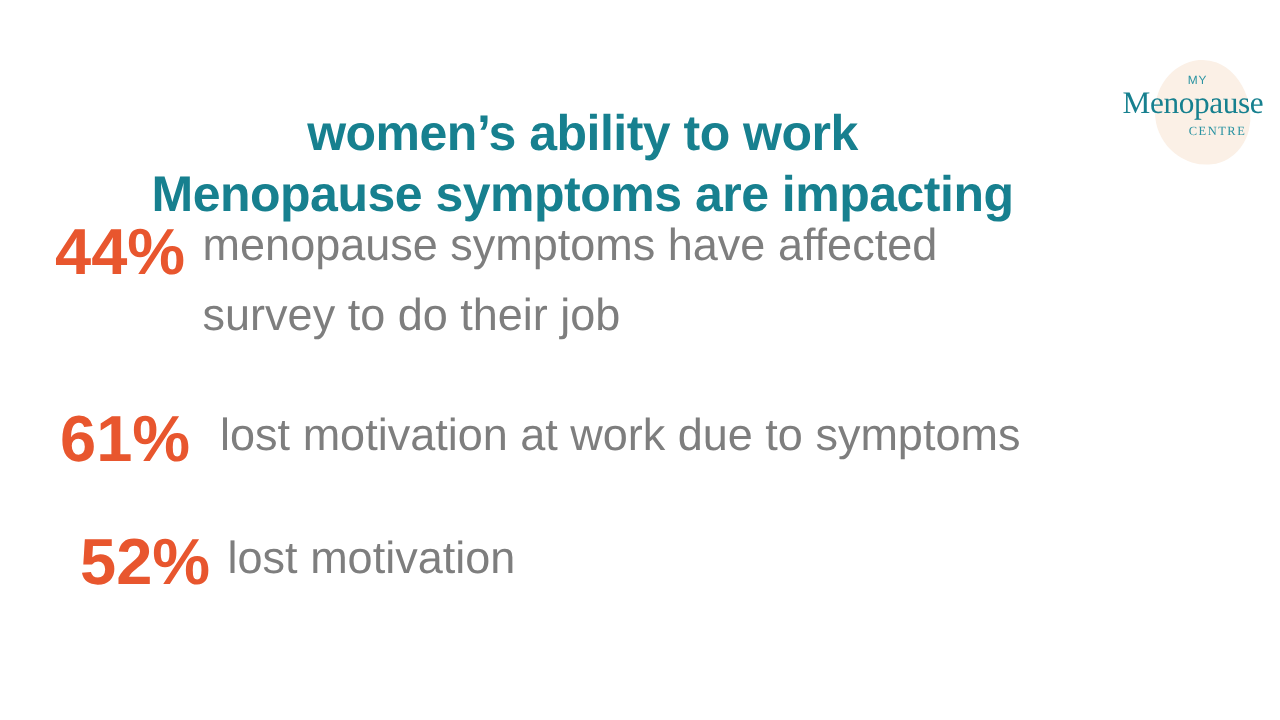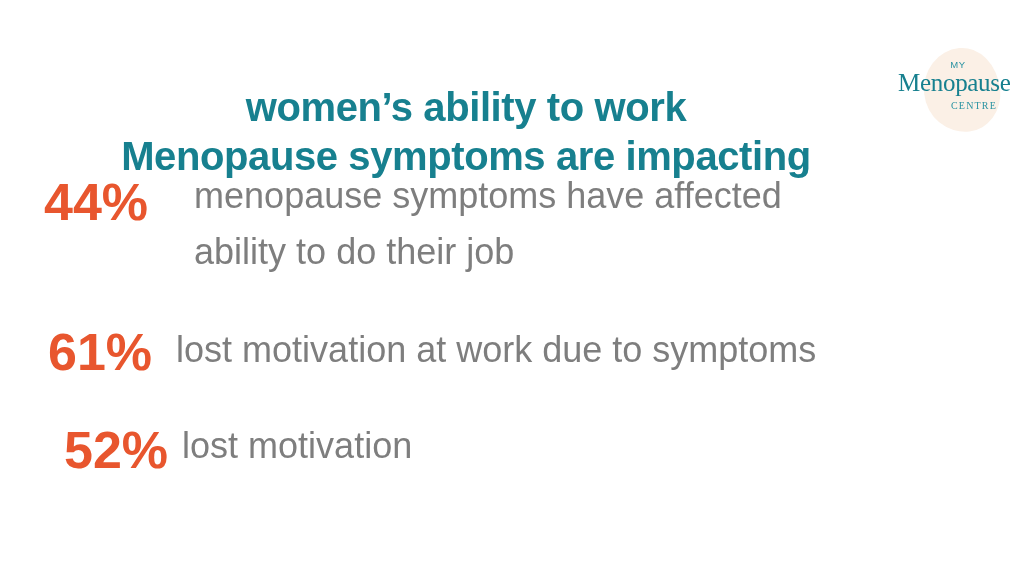--- a/index.html
+++ b/index.html
@@ -120,26 +120,26 @@
   .stat-text {
     color: #7e7e7e;
     font-family: "Liberation Sans", sans-serif;
     font-weight: normal;
     font-size: 36px;
     line-height: 1.55;
     flex: 0 1 auto;
   }
 
   
-  .stat-1 { padding-left: 44px; gap: 32px; }
+  .stat-1 { padding-left: 44px; }
   .stat-1 .stat-pct { margin-top: 6px; }
   .stat-1 .stat-text { margin-left: 14px; max-width: 640px; }
 
   
-  .stat-2 { padding-left: 48px; margin-top: 40px; align-items: center; }
+  .stat-2 { padding-left: 48px; margin-top: 40px; }
   .stat-2 .stat-pct { margin-top: 4px; }
   .stat-2 .stat-text { margin-left: 24px; max-width: 660px; }
 
   
   .stat-3 { padding-left: 64px; margin-top: 38px; }
   .stat-3 .stat-pct { margin-top: 4px; }
   .stat-3 .stat-text { margin-left: 14px; }
 
   
   .footnote {
@@ -173,21 +173,21 @@
 
   <h1 class="title">
     <span class="title-line">women’s ability to work</span>
     <span class="title-line">Menopause symptoms are impacting</span>
   </h1>
 
   <div class="stats">
 
     <div class="stat stat-1">
       <div class="stat-pct">44%</div>
-      <div class="stat-text">menopause symptoms have affected ability to do their job</div>
+      <div class="stat-text">menopause symptoms have affected survey to do their job</div>
     </div>
 
     <div class="stat stat-2">
       <div class="stat-pct">61%</div>
       <div class="stat-text">lost motivation at work due to symptoms</div>
     </div>
 
     <div class="stat stat-3">
       <div class="stat-pct">52%</div>
       <div class="stat-text">lost motivation</div>

